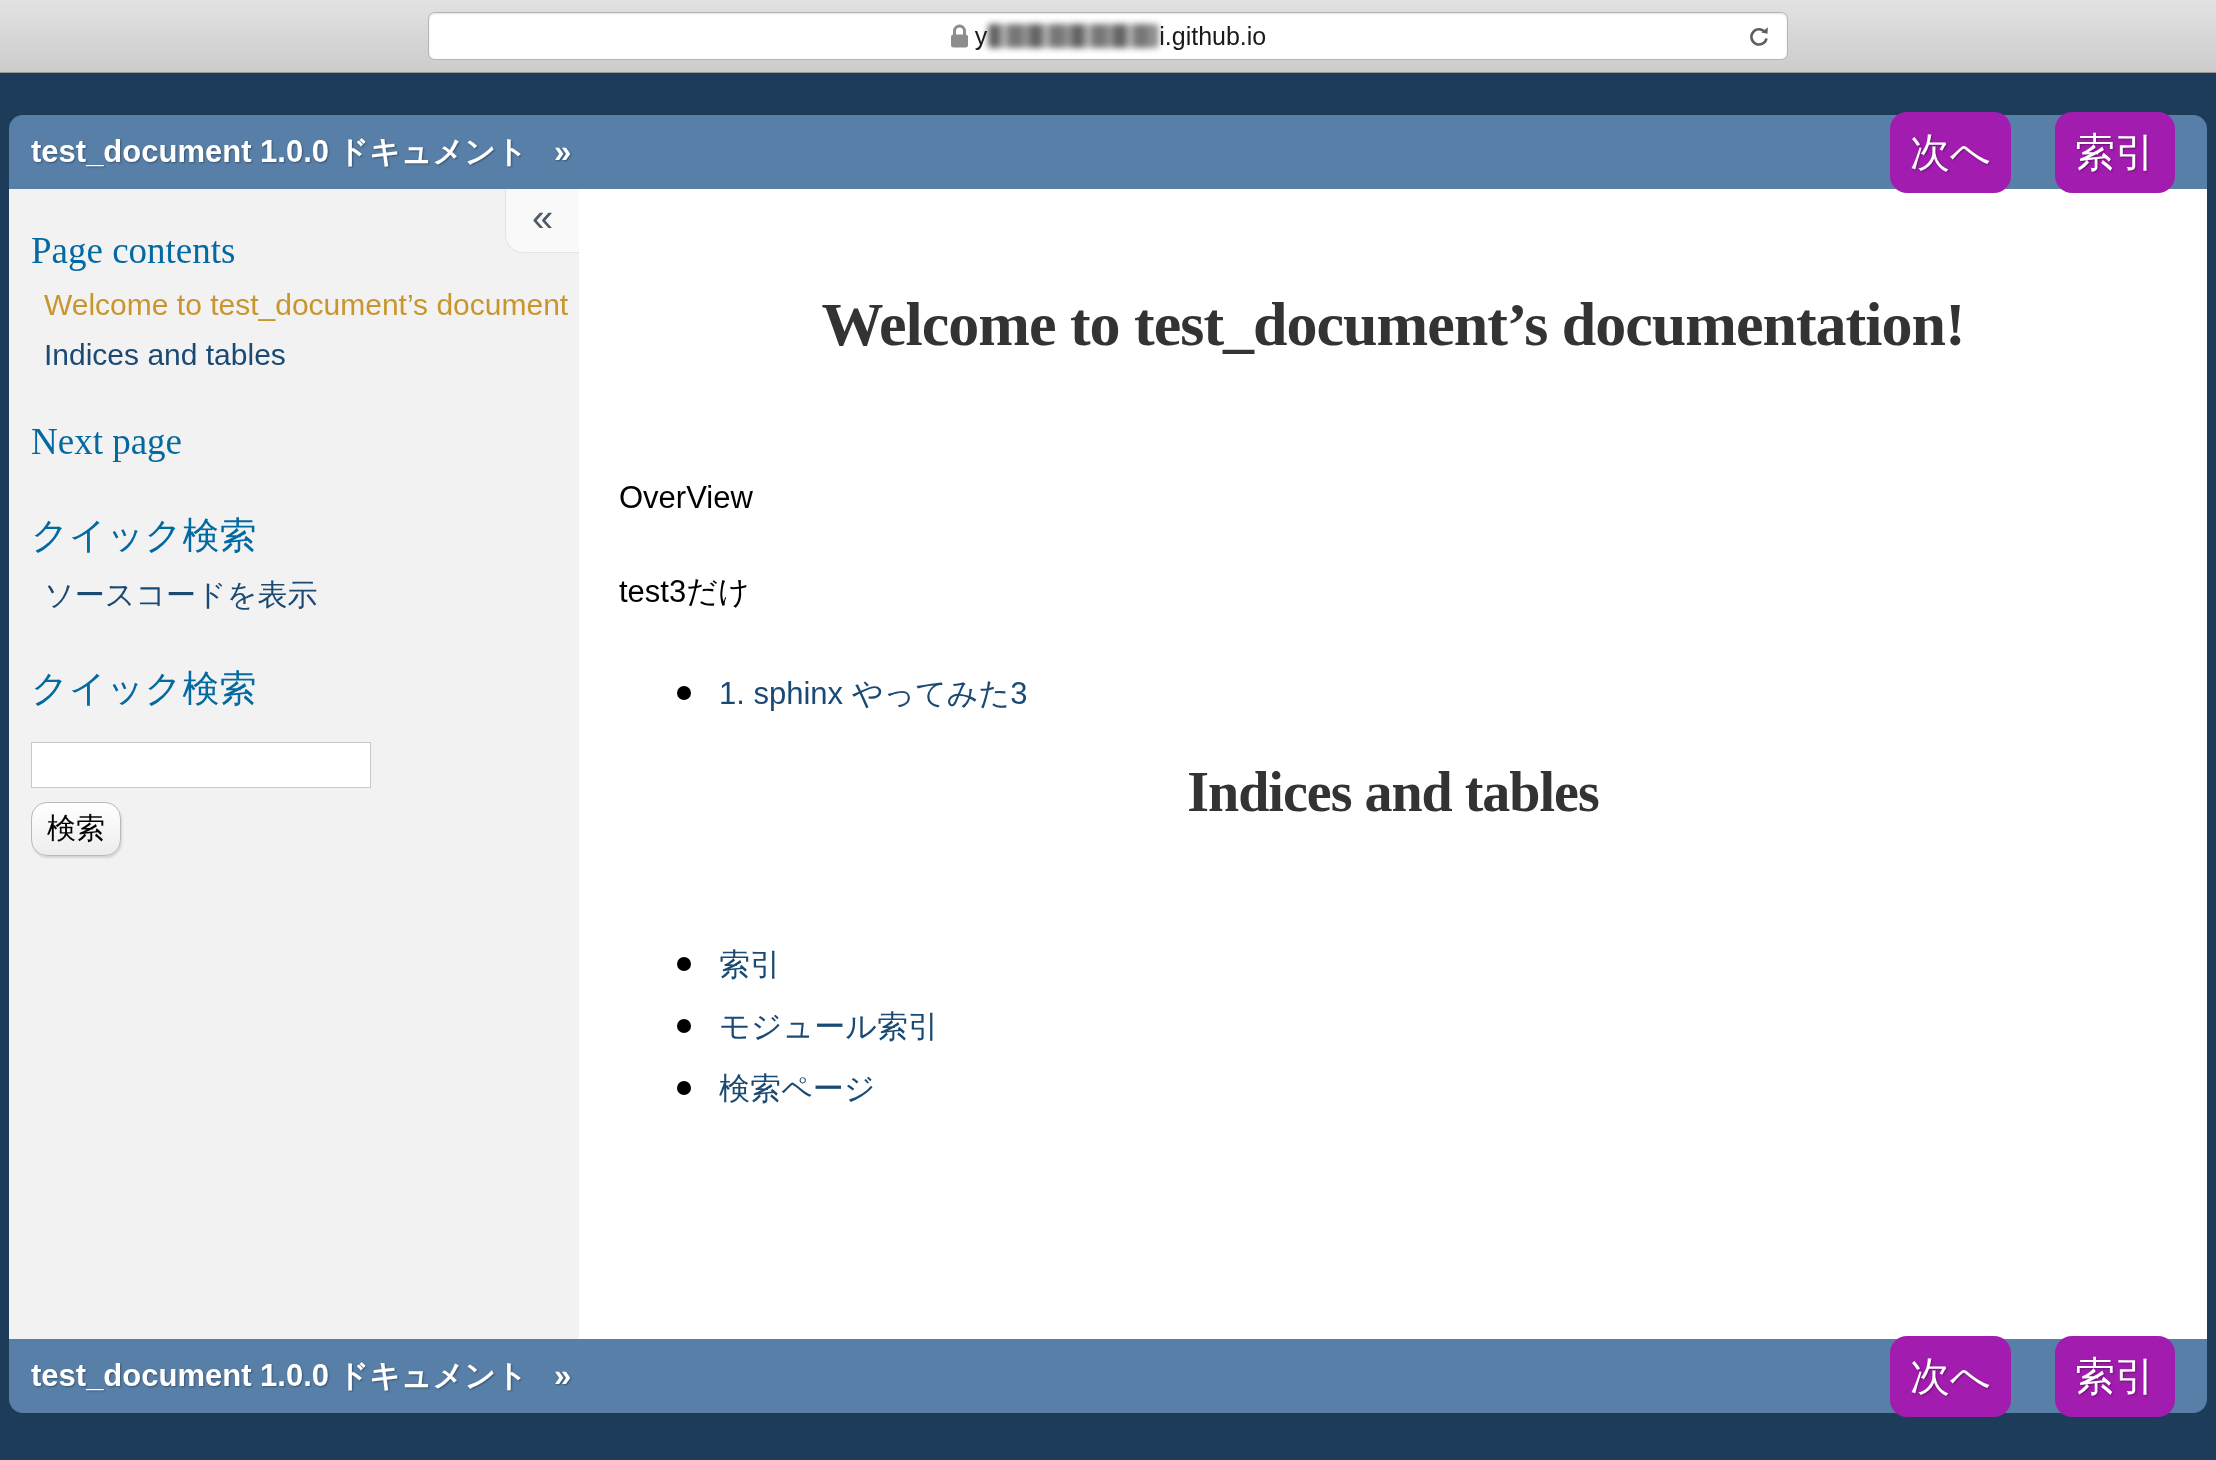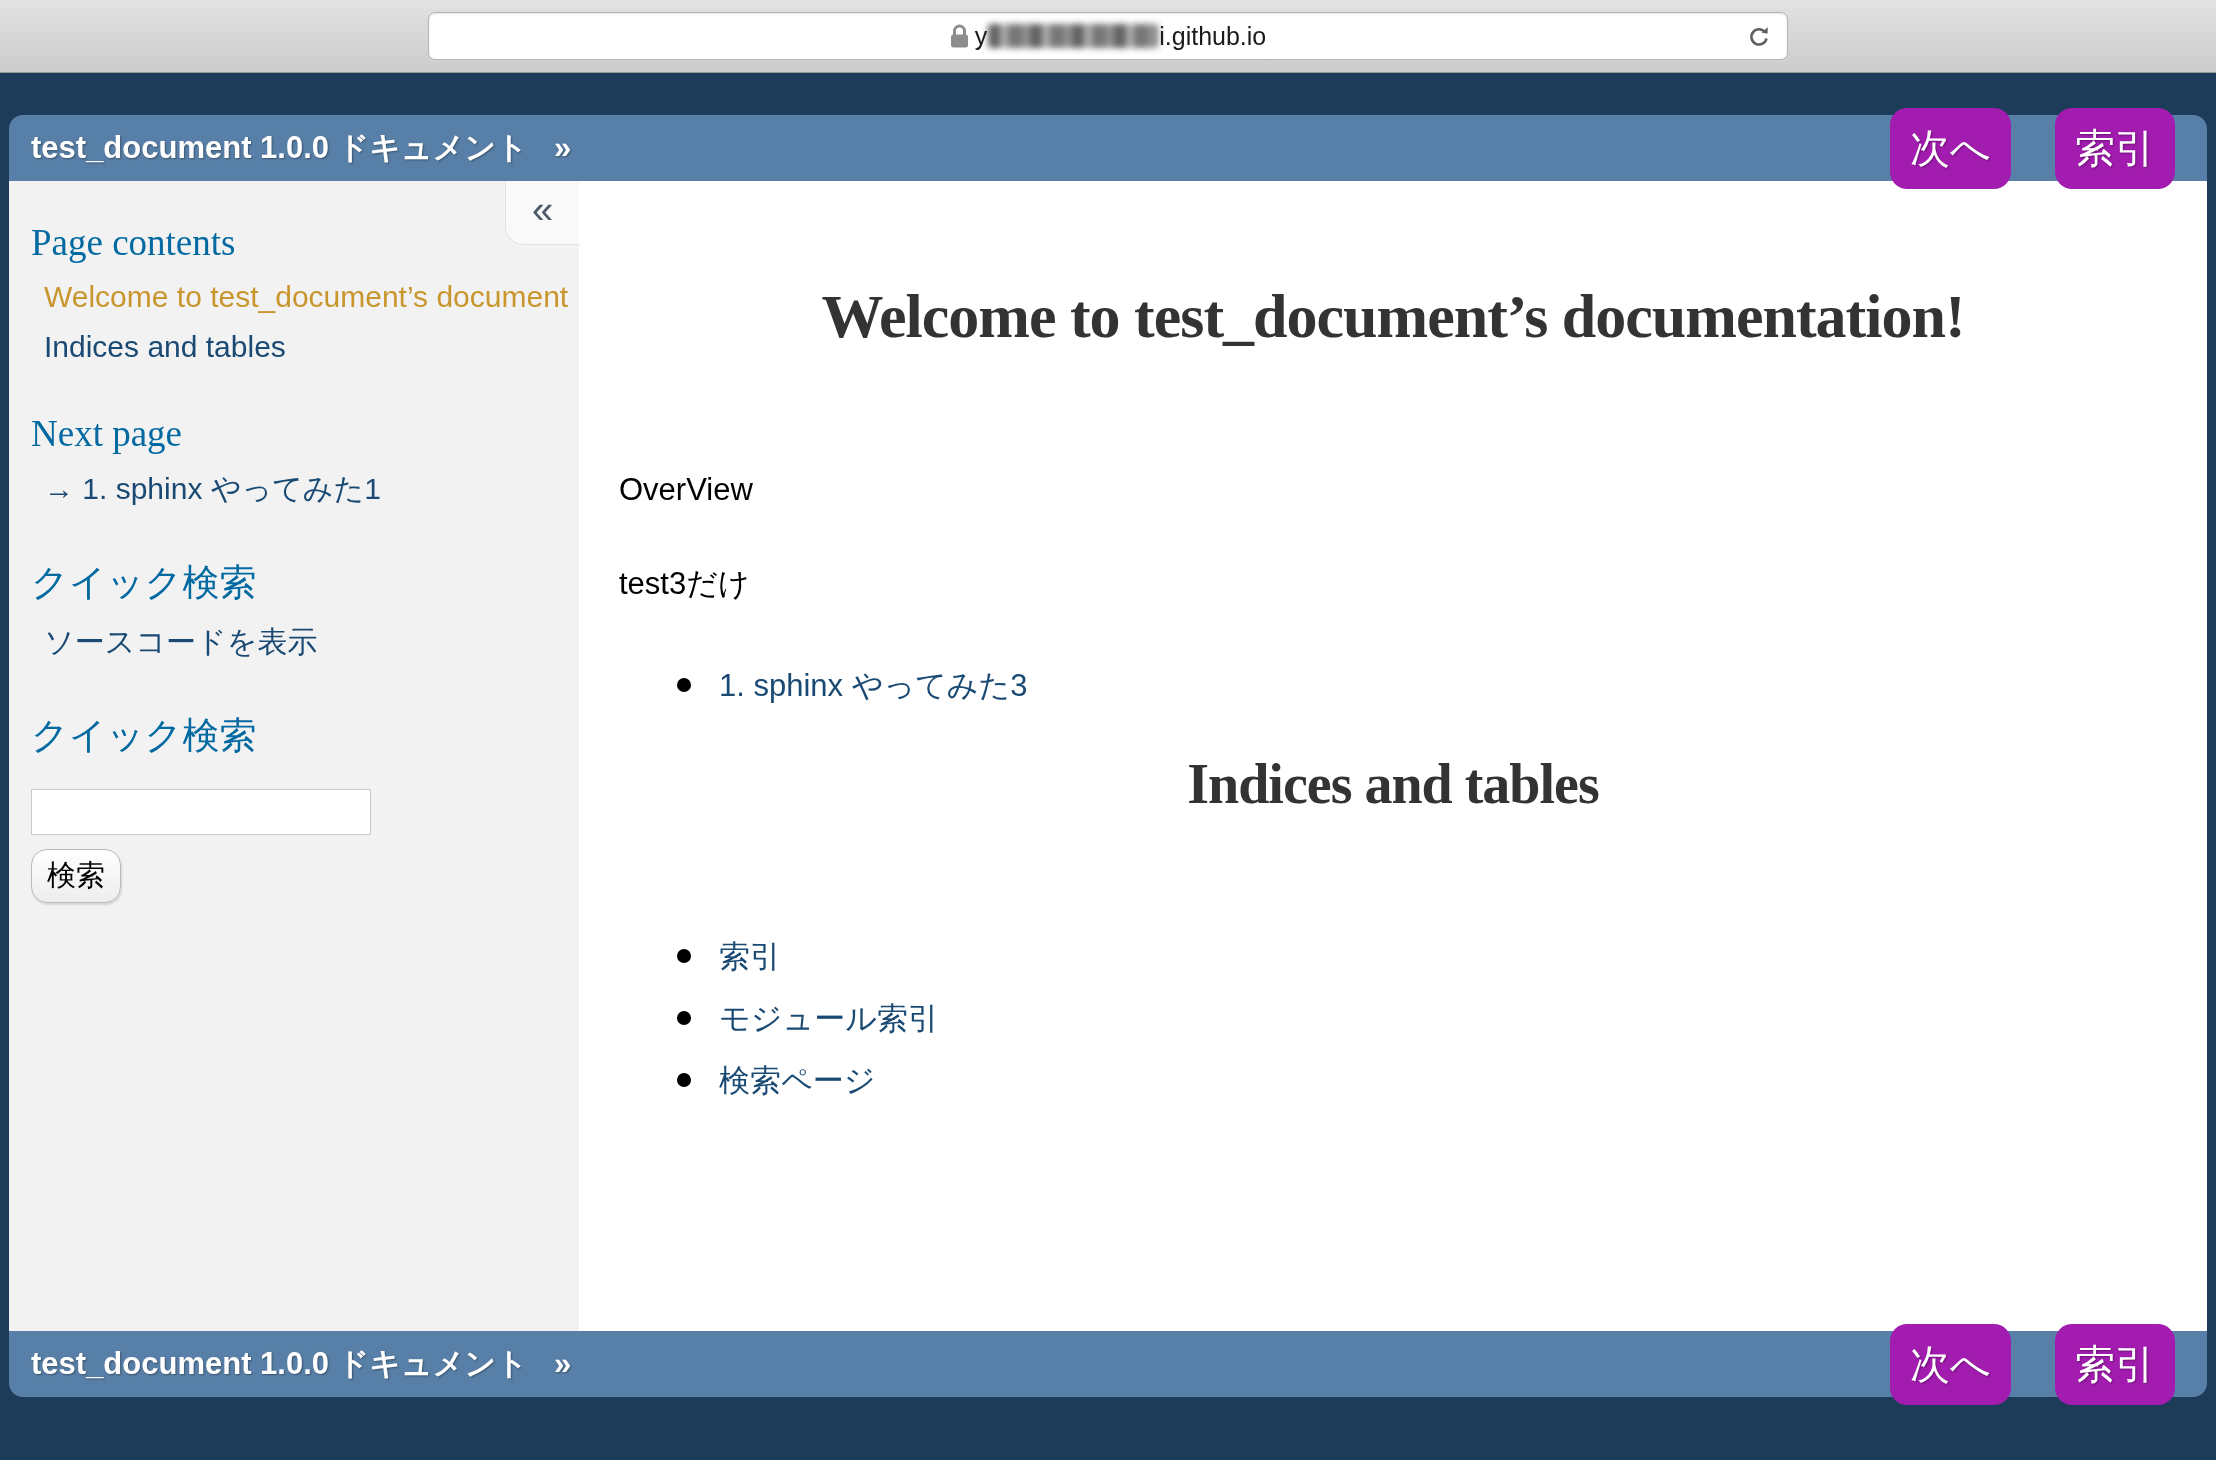--- a/index.html
+++ b/index.html
@@ -32,21 +32,21 @@
     display:inline-block; width:170px; height:24px; margin:0 1px;
     background:repeating-linear-gradient(90deg,#3c3c3c 0 12px,#9a9a9a 12px 20px,#555 20px 34px,#777 34px 42px);
     filter:blur(3px); opacity:.8; border-radius:3px;
   }
   .reload { position:absolute; right:14px; top:10px; }
 
   
   .page { margin:42px 9px 0 9px; }
 
   .relbar {
-    height:66px;
+    height:74px;
     background:#587fa7;
     display:flex; align-items:center;
     padding:3px 22px;
     color:#fff;
   }
   .relbar-top { border-radius:14px 14px 0 0; }
   .relbar-bottom { border-radius:0 0 14px 14px; }
   .doc-title {
     font-size:31px; font-weight:bold; color:#fff; text-decoration:none;
     text-shadow:1px 1px 2px rgba(0,0,0,.35);
@@ -195,21 +195,20 @@
         <li class="current">
           
           <a>Welcome to test_document’s documentation!</a>
         </li>
         <li>
           <a>Indices and tables</a>
         </li>
       </ul>
 
       <h3>Next page</h3>
-      <p class="side-link-p"><a>→ 1. sphinx やってみた1</a></p>
 
       <h3>クイック検索</h3>
       <p class="side-link-p"><a>ソースコードを表示</a></p>
 
       <h3>クイック検索</h3>
       <input class="search-input" type="text" value="" style="">
       <button class="search-btn">検索</button>
     </aside>
 
     <section class="document">

